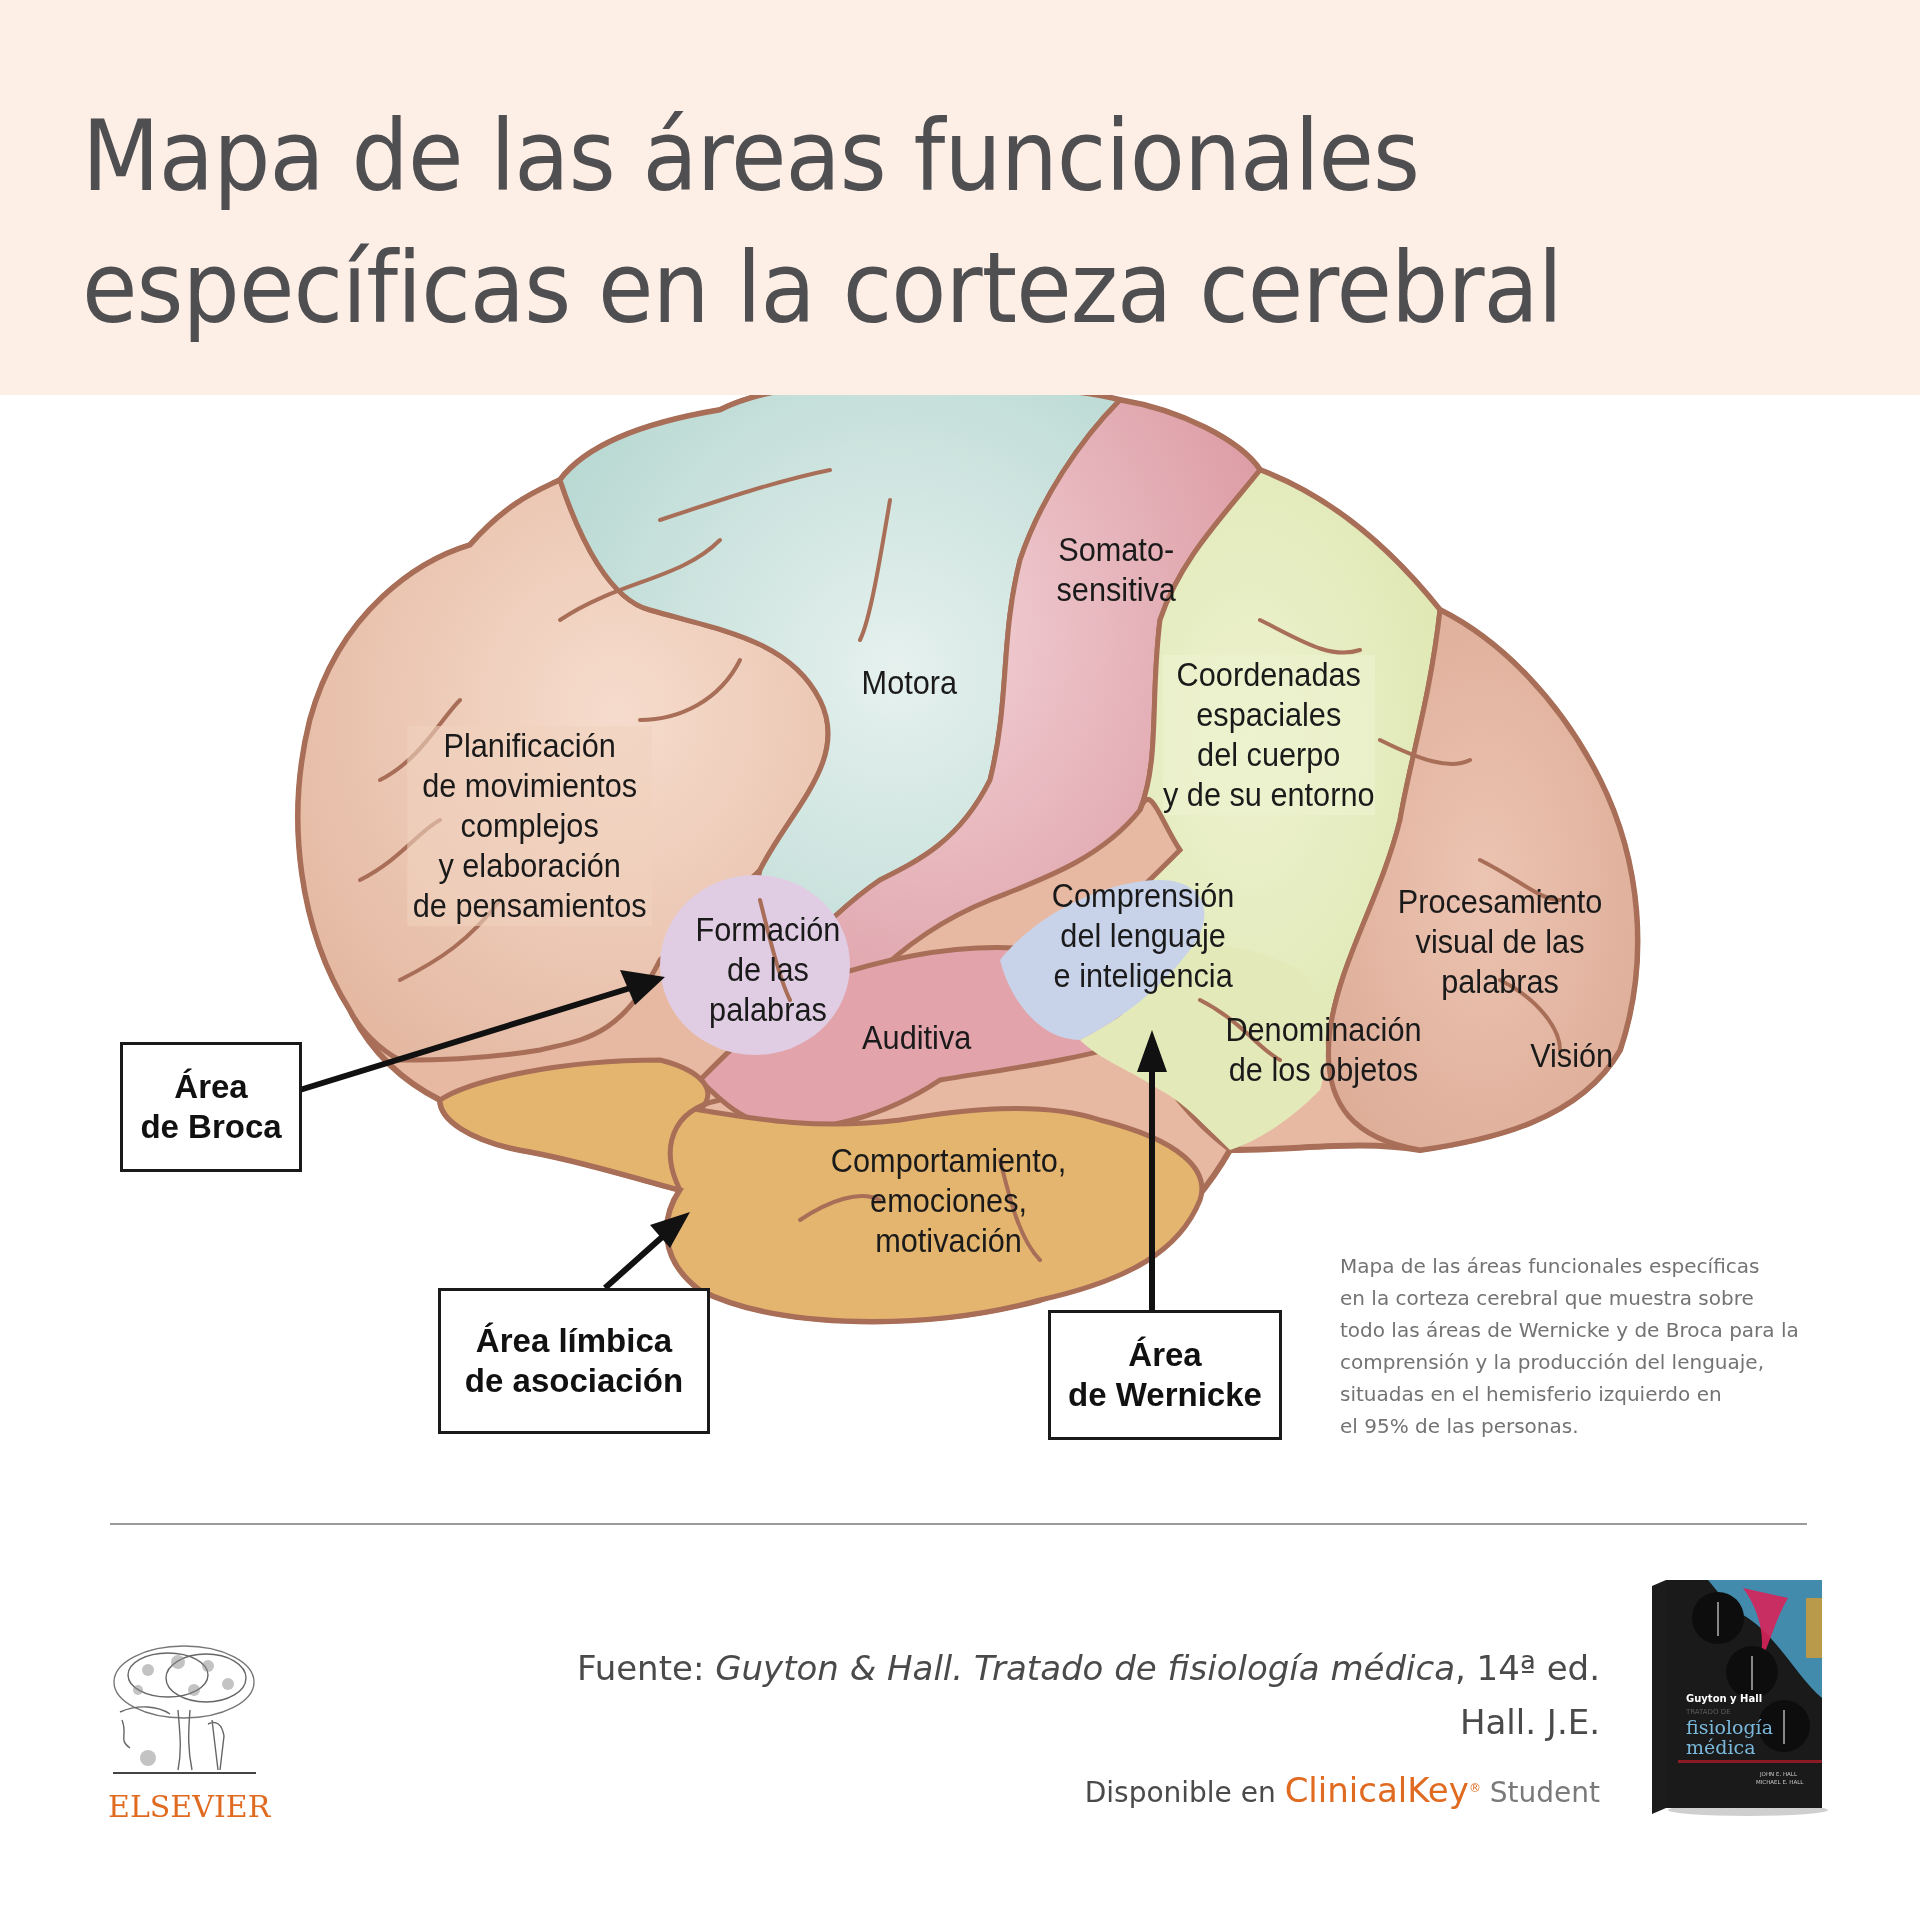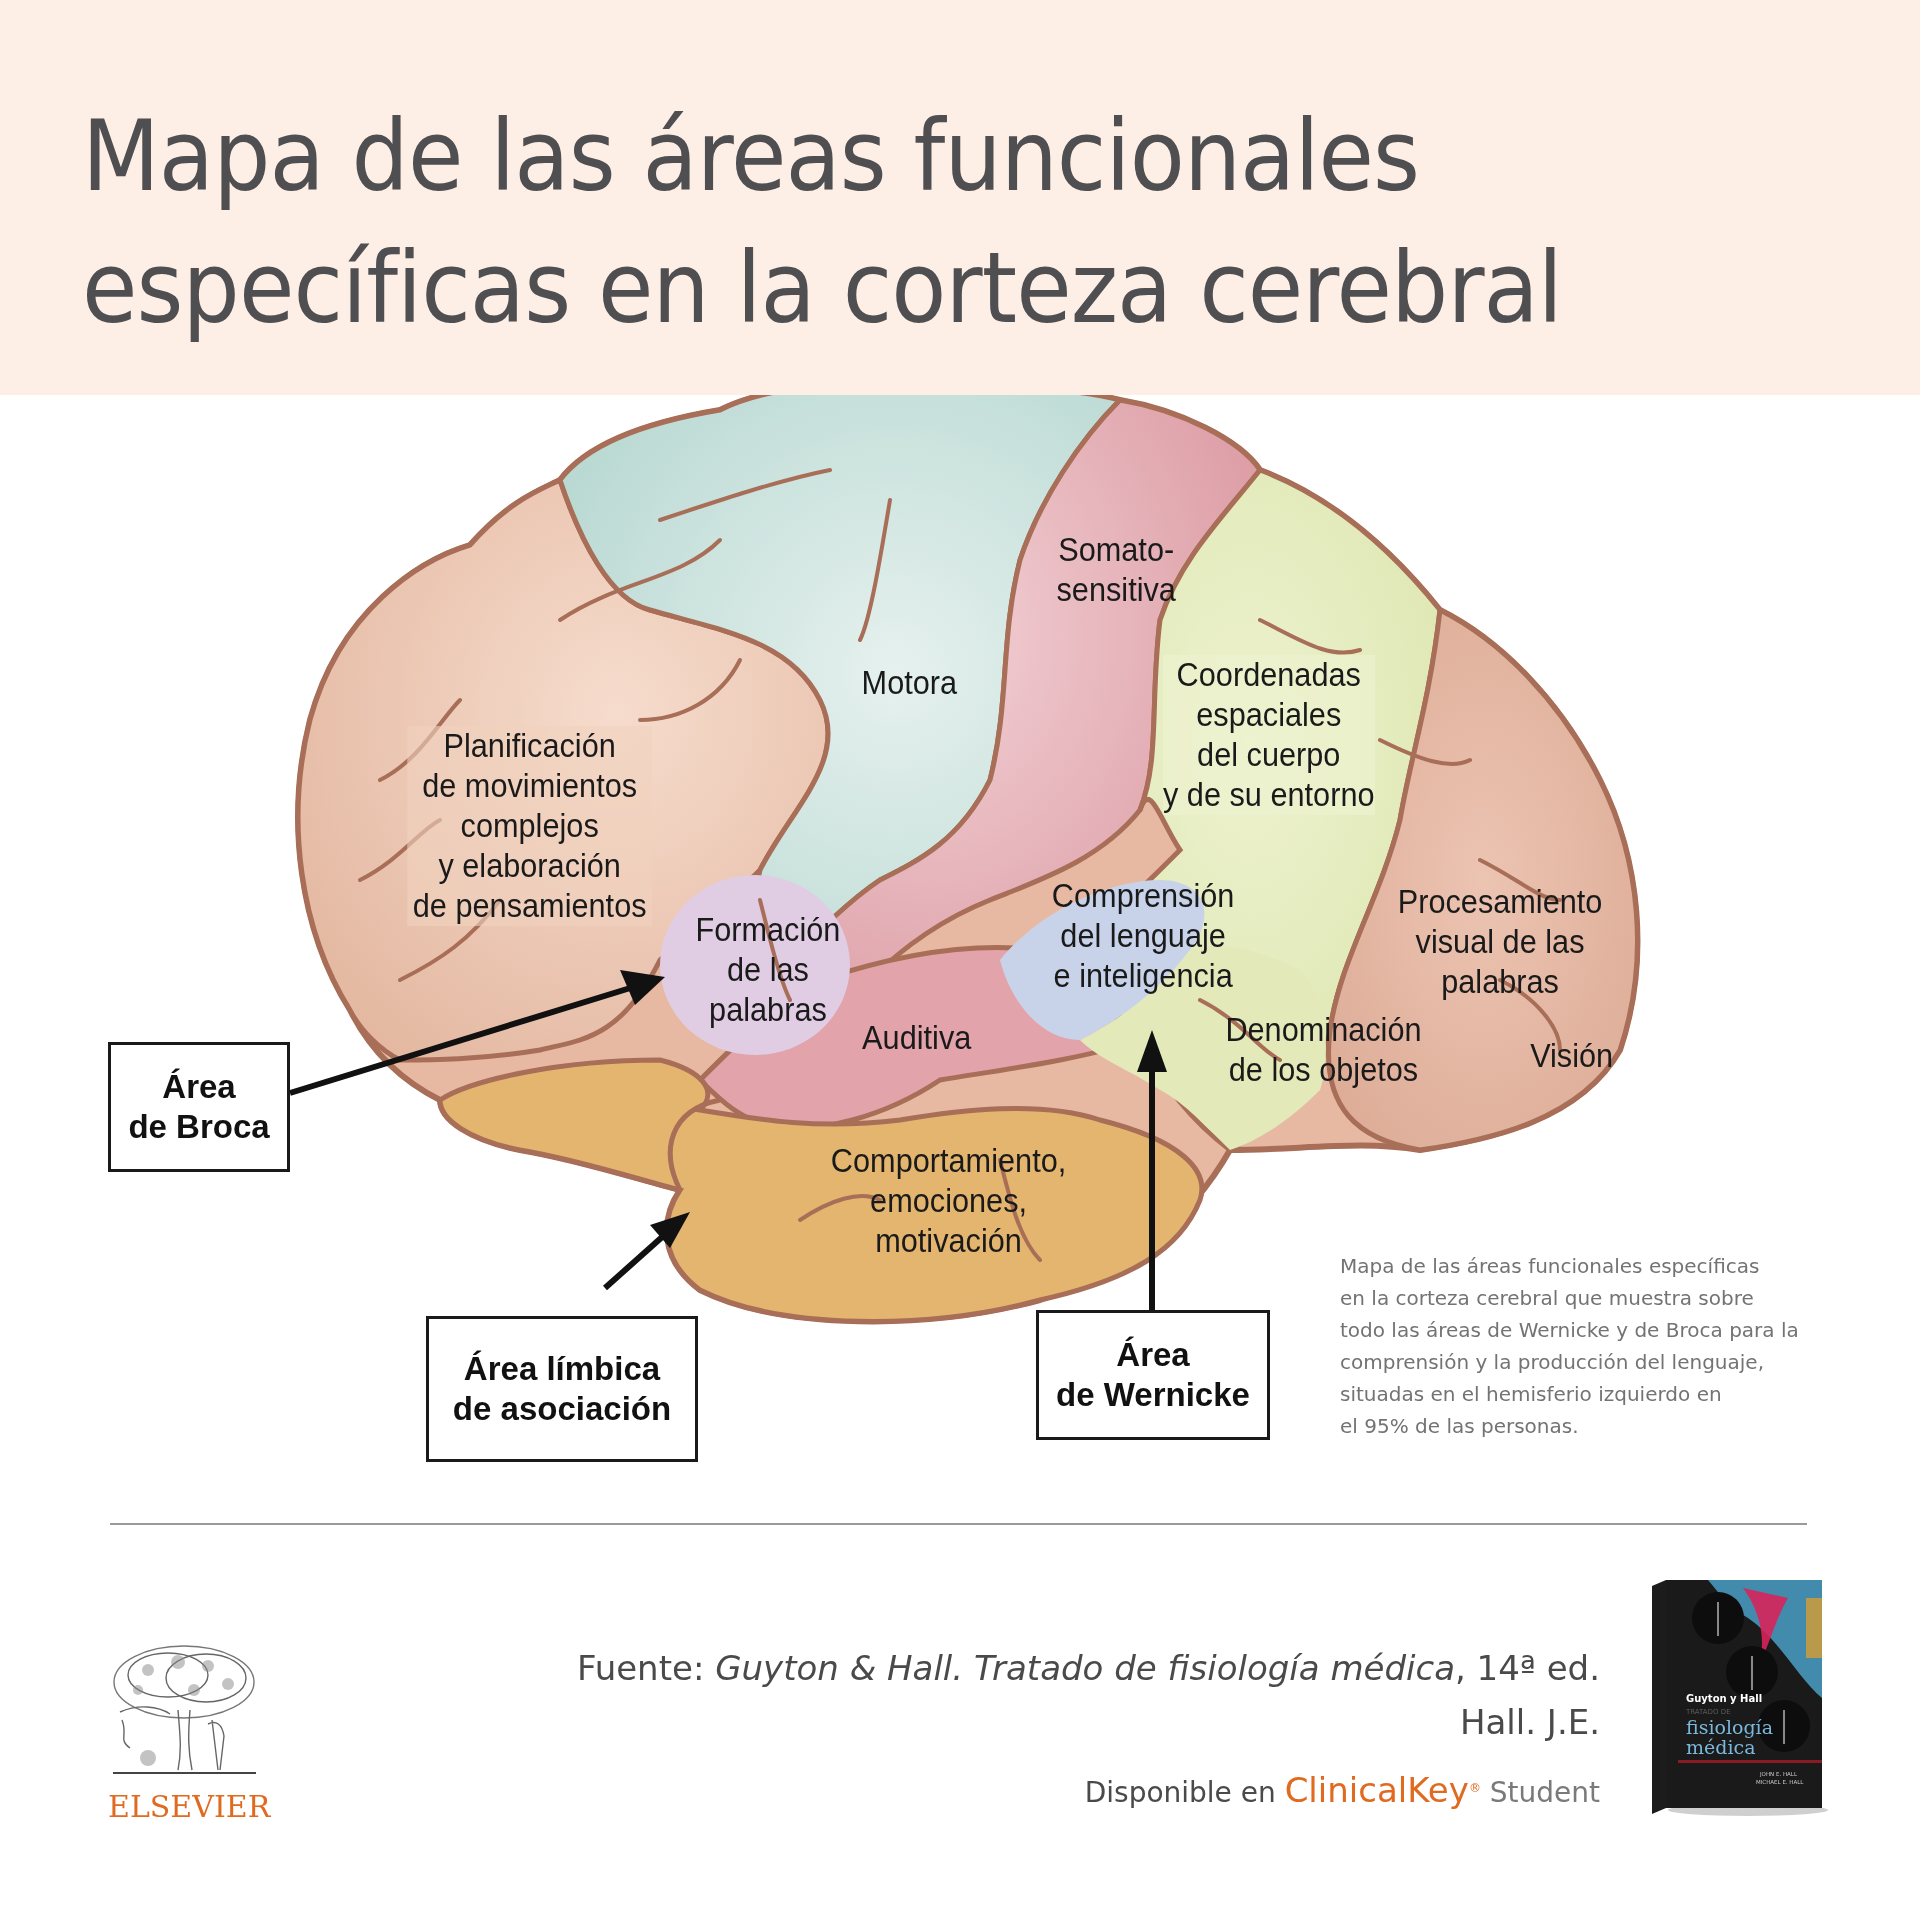--- a/index.html
+++ b/index.html
@@ -23,21 +23,21 @@
   .brain-svg { position: absolute; left: 0; top: 395px; }
   .lbl {
     position: absolute; font-family: "Liberation Sans", sans-serif;
     font-size: 33px; line-height: 40px; color: #1a1a1a; text-align: center;
     white-space: nowrap; transform: scaleX(0.93);
   }
   .callout {
     position: absolute; border: 3px solid #1a1a1a; background: #fff;
     font-family: "Liberation Sans", sans-serif; font-weight: bold;
     font-size: 33px; line-height: 40px; color: #111; text-align: center;
-    display: flex; align-items: center; justify-content: center; box-sizing: border-box;
+    display: flex; align-items: center; justify-content: center; box-sizing: border-box; margin-left: 12px;
   }
   .caption {
     position: absolute; left: 1340px; top: 1250px; width: 500px;
     font-family: "DejaVu Sans", sans-serif; font-size: 20px; line-height: 32px;
     color: #737373;
   }
   .divider { position: absolute; left: 110px; top: 1523px; width: 1697px; height: 2px; background: #9a9a9a; }
   .source {
     position: absolute; right: 320px; top: 1640px; text-align: right;
     font-family: "DejaVu Sans", sans-serif; color: #4a4a4a;
@@ -188,21 +188,21 @@
 </div>
 <div class="lbl" style="left:822px; top:1141px;">
   <span>Comportamiento,</span><br>
   <span>emociones,</span><br>
   <span>motivación</span>
 </div>
 
 <div class="callout" style="left:108px; top:1042px; width:182px; height:130px;">
   <div><span>Área</span><br><span>de Broca</span></div>
 </div>
-<div class="callout" style="left:426px; top:1316px; width:272px; height:146px;">
+<div class="callout" style="left:426px; top:1288px; width:272px; height:146px;">
   <div><span>Área límbica</span><br><span>de asociación</span></div>
 </div>
 <div class="callout" style="left:1036px; top:1310px; width:234px; height:130px;">
   <div><span>Área</span><br><span>de Wernicke</span></div>
 </div>
 
 <div class="caption">
   <span>Mapa de las áreas funcionales específicas</span><br>
   <span>en la corteza cerebral que muestra sobre</span><br>
   <span>todo las áreas de Wernicke y de Broca para la</span><br>

